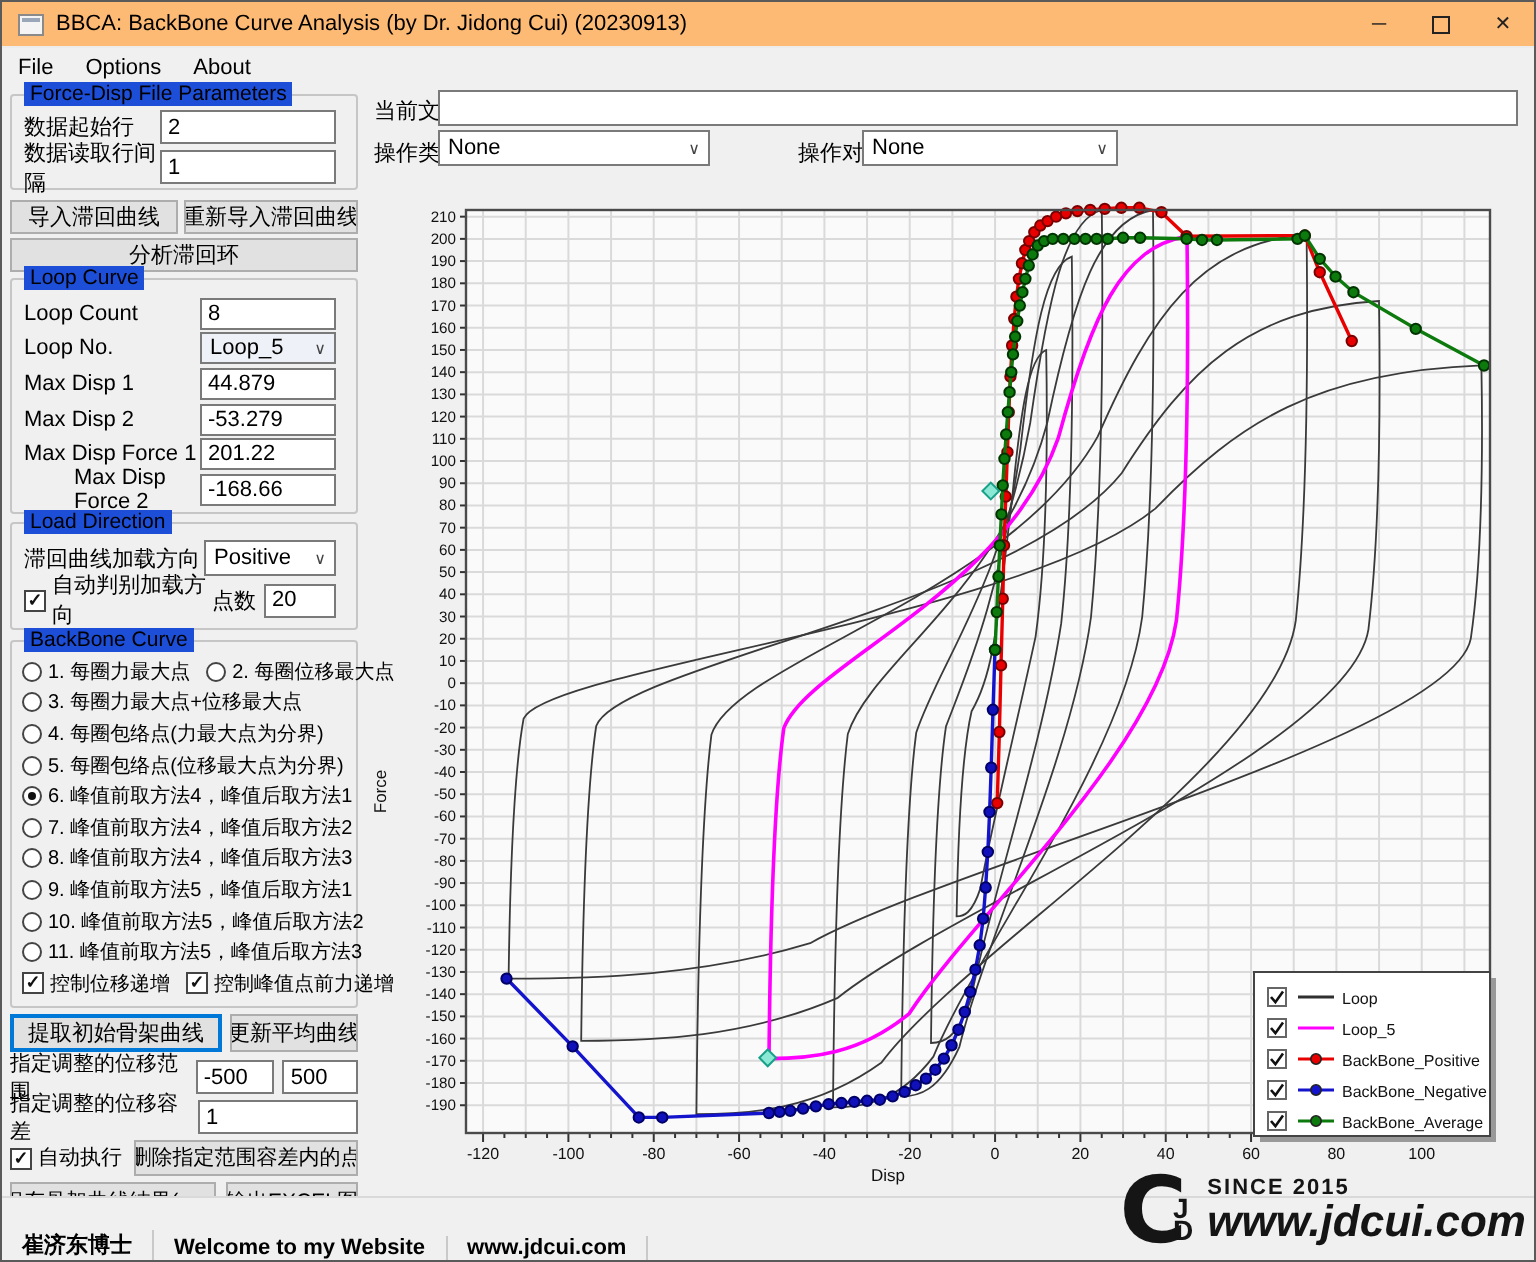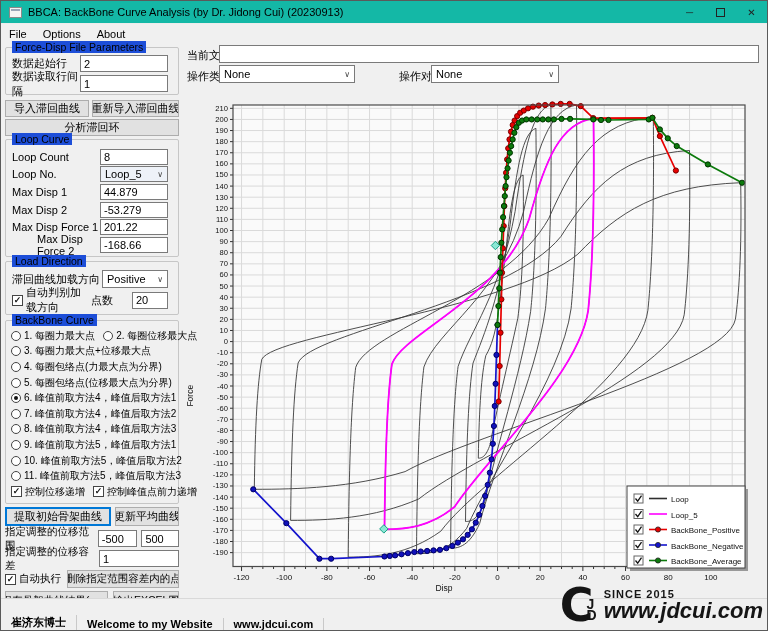--- a/index.html
+++ b/index.html
@@ -1,21 +1,21 @@
 <!DOCTYPE html>
 <html><head>
 <meta charset="utf-8">
 <style>
   *{box-sizing:border-box;margin:0;padding:0}
   html,body{background:#9a9a9a}
   .window{position:relative;width:768px;height:631px;background:#f0f0f0;
     font-family:"Liberation Sans",sans-serif;font-size:11px;color:#000;
     overflow:hidden;border:1px solid #5a5a5a}
   
-  .titlebar{position:absolute;top:0;left:0;right:0;height:23px;background:#14b8a6;
+  .titlebar{position:absolute;top:0;left:0;right:0;height:23px;background:#fdba74;
     display:flex;align-items:center;border-bottom:1px solid #ececec}
   .app-icon{width:13px;height:11px;margin:0 6px 0 8px;border:1px solid #8a8a8a;background:#f4f4f4;position:relative;flex:none}
   .app-icon::before{content:"";position:absolute;top:1px;left:1px;right:1px;height:2px;background:#9aa7b8}
   .title-text{font-size:11px;white-space:nowrap}
   .win-controls{margin-left:auto;display:flex;height:100%}
   .win-btn{width:31px;height:100%;display:flex;align-items:center;justify-content:center;font-size:10px;color:#222}
   .max-glyph{width:9px;height:9px;border:1px solid #222}
   
   .menubar{position:absolute;top:24px;left:0;right:0;height:18px;background:#f0f0f0;display:flex;align-items:center}
   .menu-item{padding:2px 8px;font-size:11px}
@@ -136,21 +136,21 @@
       <div class="row" style="position:absolute;left:6px;right:10px;top:8px;height:18px">
         <span style="flex:1">滞回曲线加载方向</span>
         <div class="combo" style="width:66px">
           <span>Positive</span>
             <span class="arr">∨</span>
         </div>
       </div>
       <div class="row" style="position:absolute;left:6px;right:10px;top:29px;height:18px">
         <span class="check on"></span>
         <span style="flex:1">自动判别加载方向</span>
-        <span style="margin-right:19px">点数</span>
+        <span style="margin-right:4px">点数</span>
         <div class="textbox" style="width:36px">20</div>
       </div>
     </div>
 
     <div class="groupbox lp-abs" style="top:277px;height:184px">
       <span class="gtitle">BackBone Curve</span>
       <div id="bb-options" style="position:absolute;left:5px;right:4px;top:7px">
           <div class="bb-row" style="height: 15.6px;">
             <span class="bb-opt">
               <span class="radio"></span>

